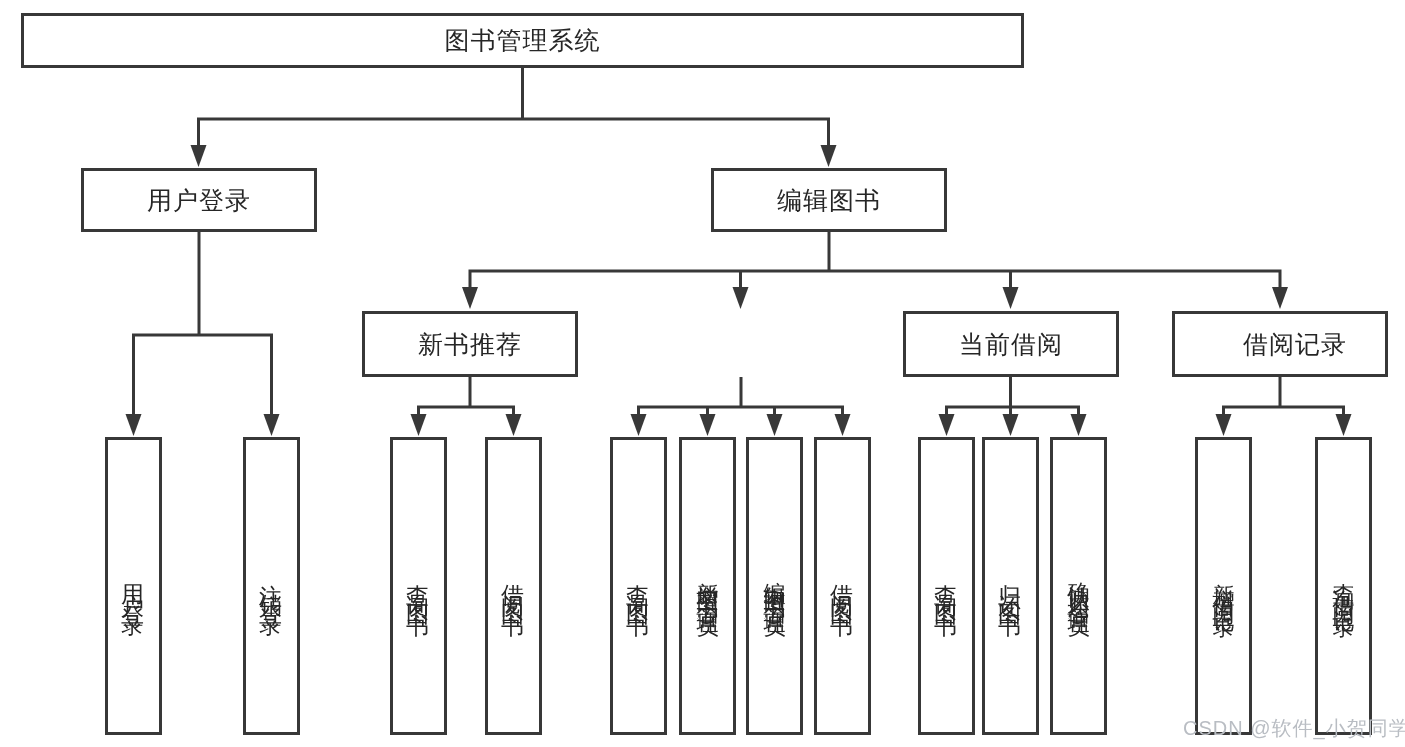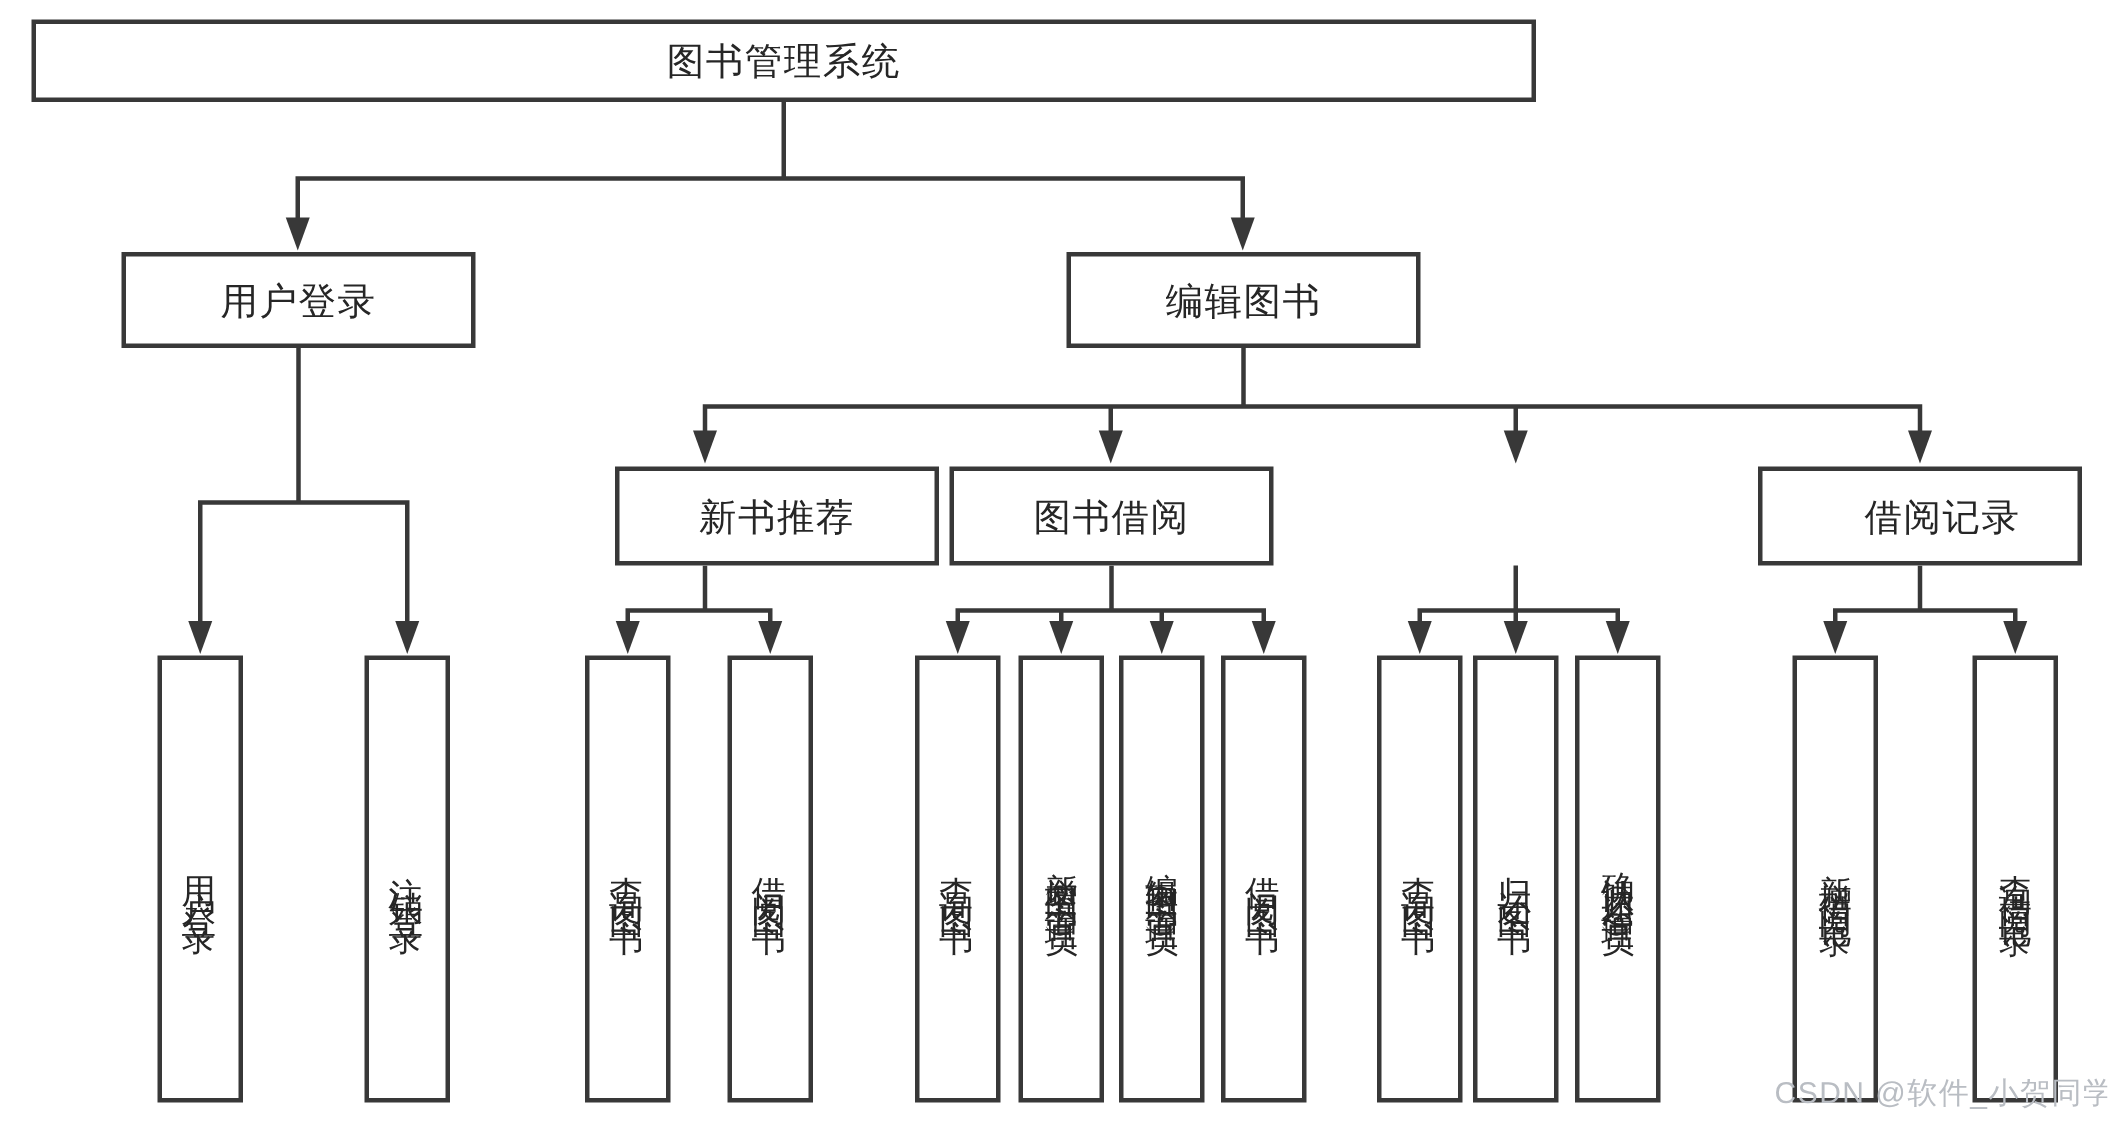--- a/index.html
+++ b/index.html
@@ -84,25 +84,25 @@
     <span>图书管理系统</span>
   </div>
 
   <div class="node lvl2 h-label" style="left:81px;">
     <span>用户登录</span>
   </div>
   <div class="node lvl2 h-label" style="left:711px;">
     <span>编辑图书</span>
   </div>
 
-  <div class="node lvl3 h-label" style="left:362px;margin-left:48px;">
+  <div class="node lvl3 h-label" style="left:362px;">
     <span>新书推荐</span>
   </div>
-  <div class="node lvl3 h-label" style="left:633px;">
-    <span>图书借阅</span>
+  <div class="node lvl3 h-label" style="left:903px;">
+    <span>当前借阅</span>
   </div>
   <div class="node lvl3 h-label" style="left:1172px;padding-left:30px;">
     <span>借阅记录</span>
   </div>
 
   <div class="node leaf sp-4" style="left:105px;">
     <span>用户登录</span>
   </div>
   <div class="node leaf sp-4" style="left:243px;">
     <span>注销登录</span>

